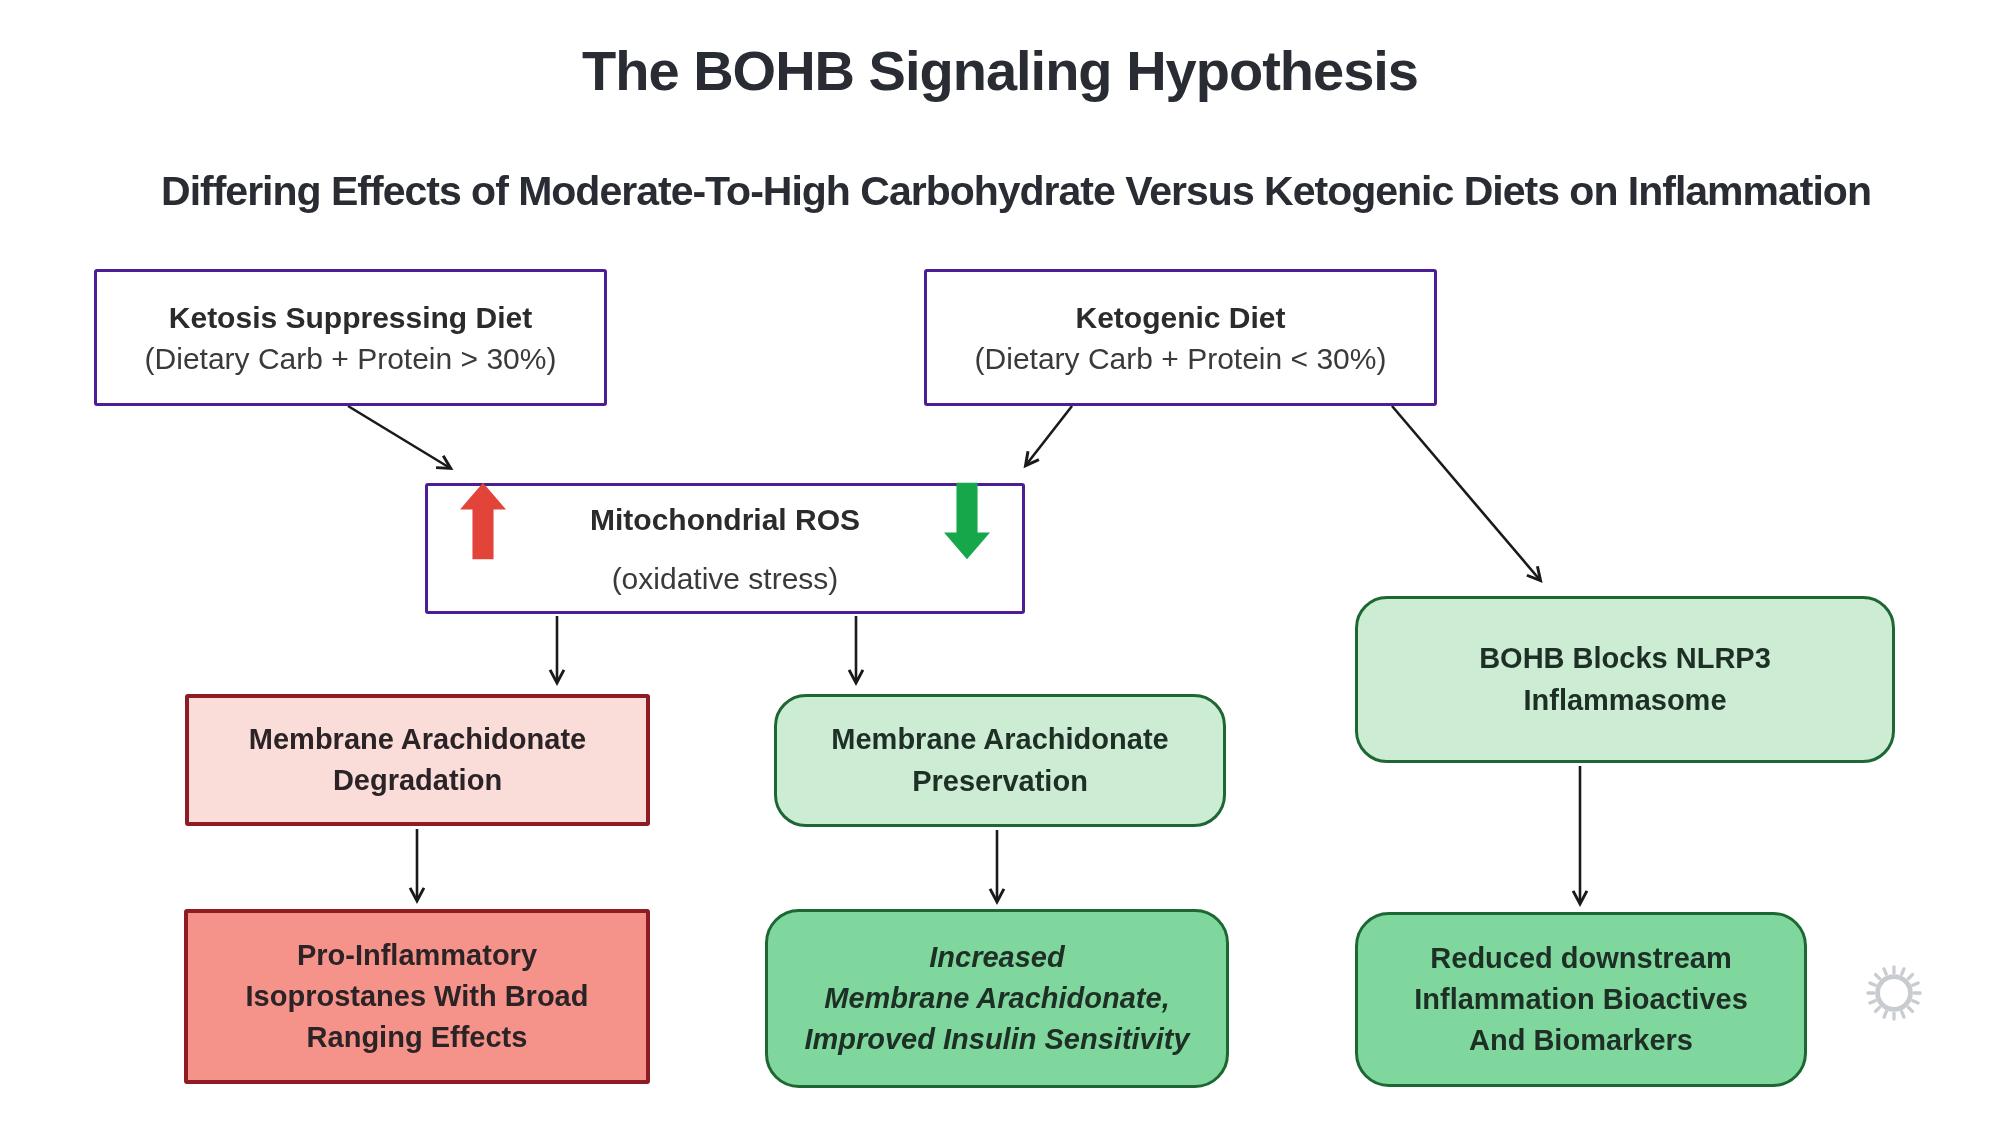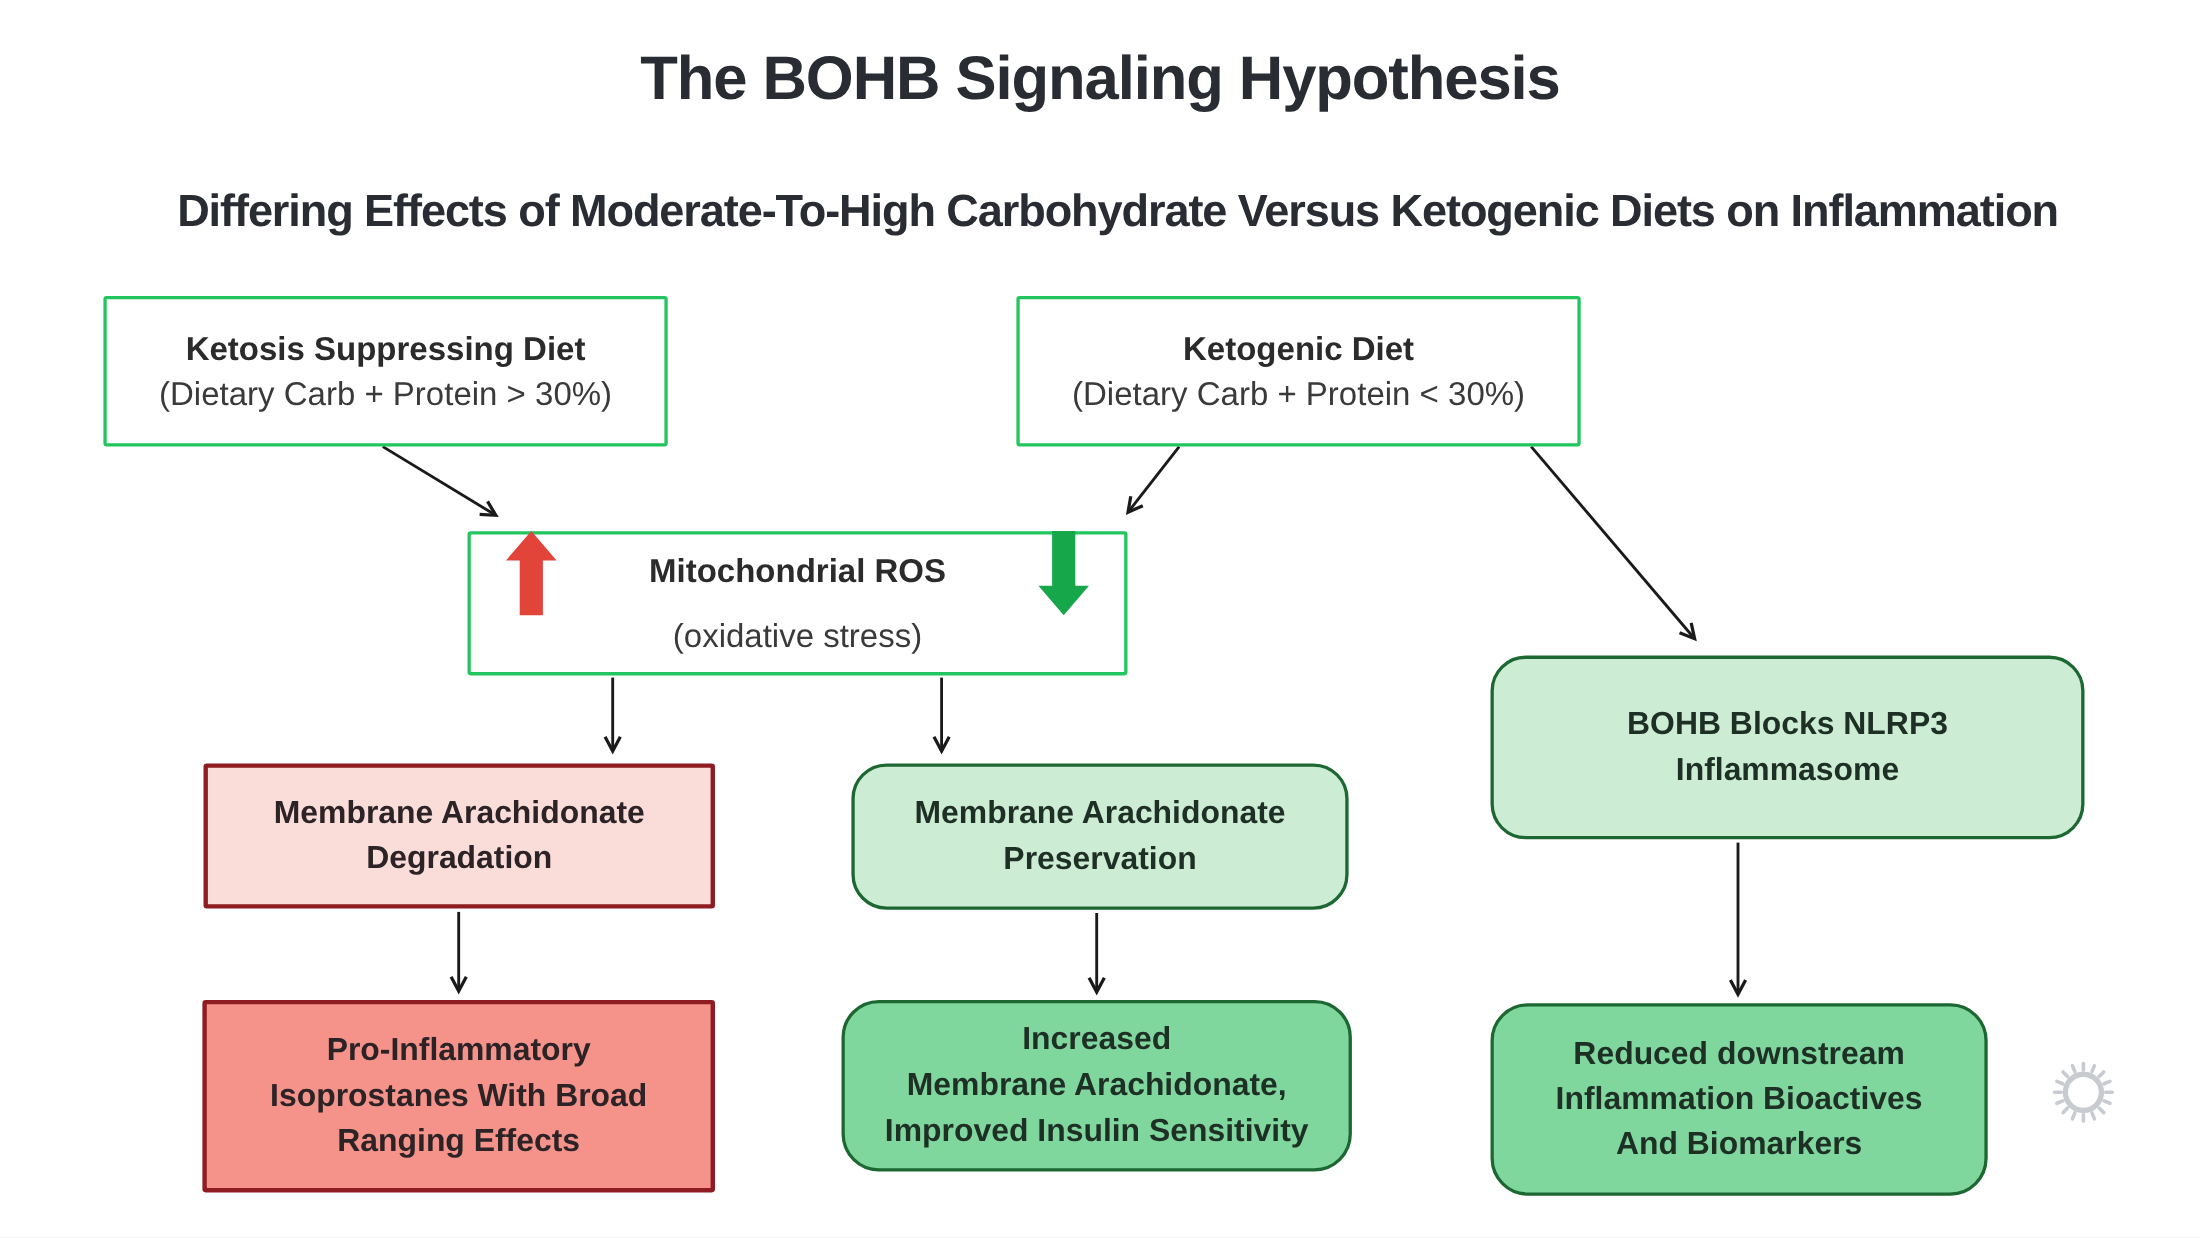--- a/index.html
+++ b/index.html
@@ -24,21 +24,21 @@
   }
   .node{
     position:absolute;
     display:flex;flex-direction:column;justify-content:center;align-items:center;
     text-align:center;box-sizing:border-box;
     white-space:pre-line;
   }
   .node-title{font-weight:bold;font-size:30px;line-height:1.3;color:#2b2b2b;}
   .node-sub{font-weight:normal;font-size:30px;line-height:1.3;color:#3a3a3a;margin-top:2px;}
   .node-lines{font-weight:bold;font-size:29px;line-height:1.42;}
-  .white-box{background:#ffffff;border:3px solid #22c55e;border-radius:3px;}
+  .white-box{background:#ffffff;border:3px solid #4c1d95;border-radius:3px;}
   .pink-box{background:#fadcd9;border:4px solid #8e1c22;border-radius:3px;}
   .red-box{background:#f5928a;border:4px solid #8e1c22;border-radius:3px;}
   .lightgreen-box{background:#cdecd4;border:3.5px solid #1d6832;border-radius:32px;}
   .green-box{background:#80d79d;border:3.5px solid #1d6832;border-radius:34px;}
   .lightgreen-box .node-lines,.green-box .node-lines{color:#1e2f25;}
   .pink-box .node-lines,.red-box .node-lines{color:#2b2326;}
   .connectors{position:absolute;left:0;top:0;}
   .ros-inner{display:flex;flex-direction:row;justify-content:space-between;width:100%;padding:0 32px;box-sizing:border-box;}
   .block-arrow{flex:0 0 auto;}
   .logo{position:absolute;left:1832px;top:960px;width:160px;height:140px;}
@@ -113,21 +113,21 @@
     <div class="node-lines">Membrane Arachidonate
 Preservation</div>
   </div>
 
   <div class="node red-box" style="left:184px;top:909px;width:466px;height:175px;">
     <div class="node-lines">Pro-Inflammatory
 Isoprostanes With Broad
 Ranging Effects</div>
   </div>
 
-  <div class="node green-box" style="left:765px;top:909px;width:464px;height:156px;">
+  <div class="node green-box" style="left:765px;top:909px;width:464px;height:179px;font-style:italic;">
     <div class="node-lines">Increased
 Membrane Arachidonate,
 Improved Insulin Sensitivity</div>
   </div>
 
   <div class="node green-box" style="left:1355px;top:912px;width:452px;height:175px;">
     <div class="node-lines">Reduced downstream
 Inflammation Bioactives
 And Biomarkers</div>
   </div>

